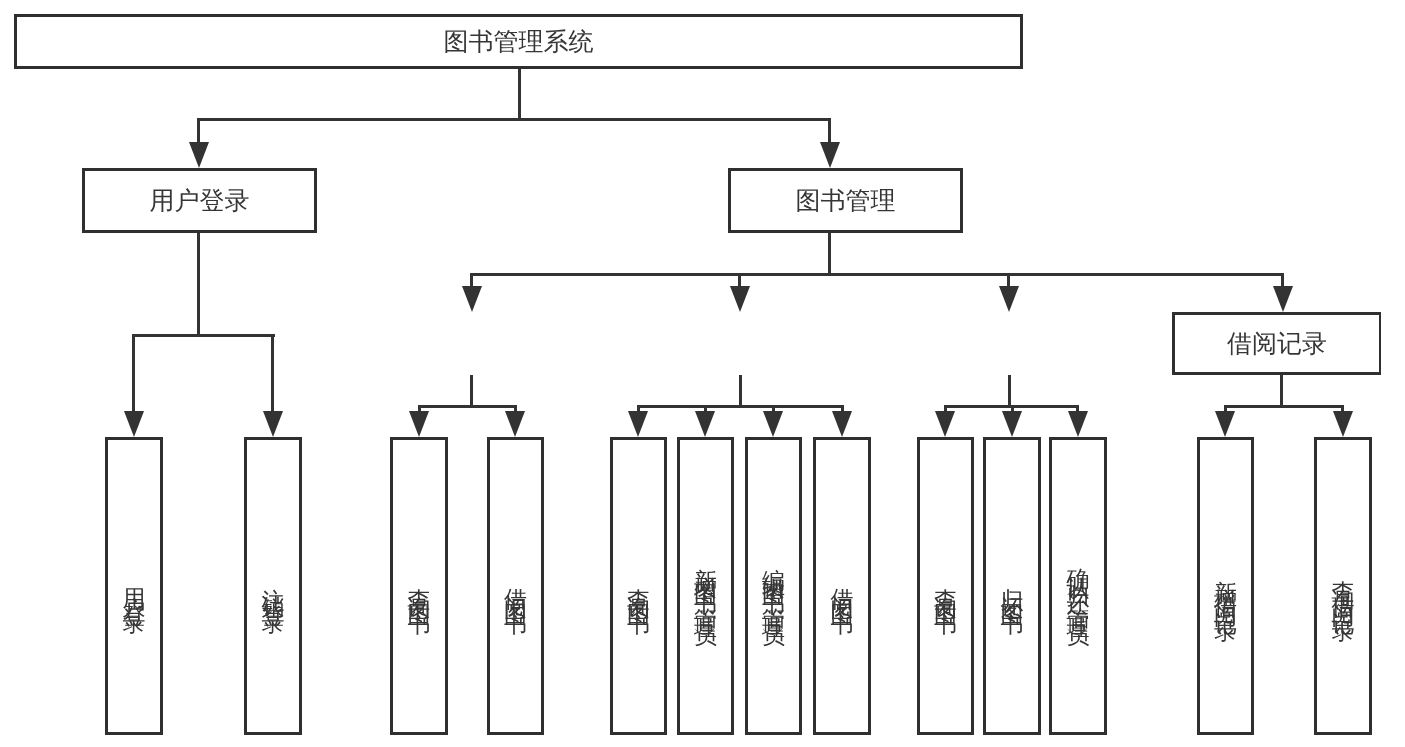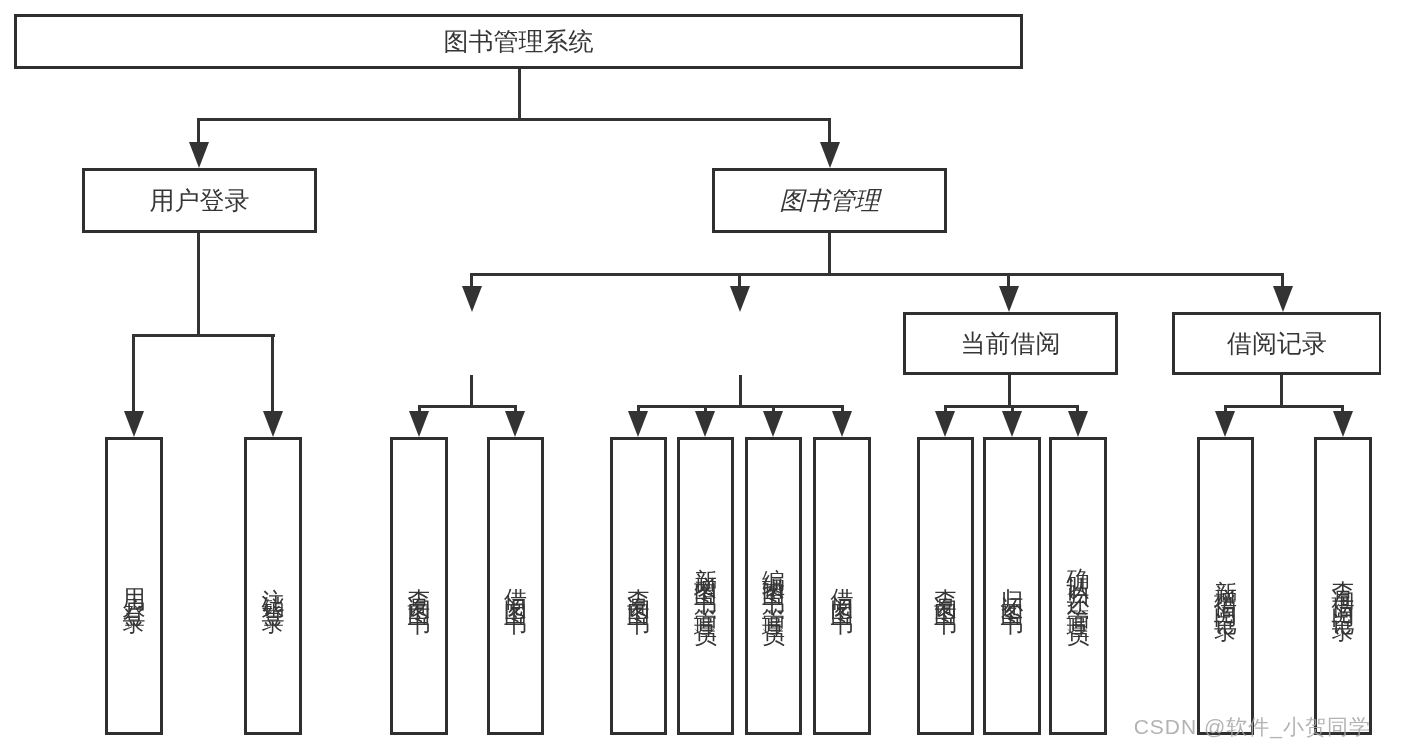--- a/index.html
+++ b/index.html
@@ -37,41 +37,40 @@
   <div class="box" style="left:14px;top:14px;width:1009px;height:55px;">图书管理系统</div>
 
   <div class="vline" style="left:518px;top:69px;height:52px;"></div>
   <div class="hline" style="left:197px;top:118px;width:634px;"></div>
   <div class="vline" style="left:197px;top:118px;height:28px;"></div>
   <div class="arrow" style="left:189px;top:142px;"></div>
   <div class="vline" style="left:828px;top:118px;height:28px;"></div>
   <div class="arrow" style="left:820px;top:142px;"></div>
 
   <div class="box" style="left:82px;top:168px;width:235px;height:65px;">用户登录</div>
-  <div class="box" style="left:712px;top:168px;width:235px;height:65px;font-style:italic;">图书管理</div>
+  <div class="box" style="left:728px;top:168px;width:235px;height:65px;">图书管理</div>
 
   <div class="vline" style="left:197px;top:233px;height:104px;"></div>
   <div class="hline" style="left:132px;top:334px;width:143px;"></div>
   <div class="vline" style="left:132px;top:334px;height:78px;"></div>
   <div class="arrow" style="left:124px;top:411px;"></div>
   <div class="vline" style="left:271px;top:334px;height:78px;"></div>
   <div class="arrow" style="left:263px;top:411px;"></div>
 
   <div class="vline" style="left:828px;top:233px;height:43px;"></div>
   <div class="hline" style="left:470px;top:273px;width:814px;"></div>
   <div class="vline" style="left:470px;top:273px;height:15px;"></div>
   <div class="arrow" style="left:462px;top:286px;"></div>
   <div class="vline" style="left:738px;top:273px;height:15px;"></div>
   <div class="arrow" style="left:730px;top:286px;"></div>
   <div class="vline" style="left:1007px;top:273px;height:15px;"></div>
   <div class="arrow" style="left:999px;top:286px;"></div>
   <div class="vline" style="left:1281px;top:273px;height:15px;"></div>
   <div class="arrow" style="left:1273px;top:286px;"></div>
 
-  <div class="box" style="left:903px;top:312px;width:215px;height:63px;">当前借阅</div>
   <div class="box" style="left:1172px;top:312px;width:210px;height:63px;">借阅记录</div>
 
   <div class="vline" style="left:470px;top:375px;height:33px;"></div>
   <div class="hline" style="left:418px;top:405px;width:99px;"></div>
   <div class="vline" style="left:418px;top:405px;height:8px;"></div>
   <div class="arrow" style="left:409px;top:411px;"></div>
   <div class="vline" style="left:514px;top:405px;height:8px;"></div>
   <div class="arrow" style="left:505px;top:411px;"></div>
 
   <div class="vline" style="left:739px;top:375px;height:33px;"></div>
@@ -112,15 +111,14 @@
   <div class="box vbox" style="left:745px;top:437px;width:57px;height:298px;">编辑图书（管理员）</div>
   <div class="box vbox" style="left:813px;top:437px;width:58px;height:298px;">借阅图书</div>
 
   <div class="box vbox" style="left:917px;top:437px;width:57px;height:298px;">查询图书</div>
   <div class="box vbox" style="left:983px;top:437px;width:58px;height:298px;">归还图书</div>
   <div class="box vbox" style="left:1049px;top:437px;width:58px;height:298px;">确认归还（管理员）</div>
 
   <div class="box vbox" style="left:1197px;top:437px;width:57px;height:298px;">新增借阅记录</div>
   <div class="box vbox" style="left:1314px;top:437px;width:58px;height:298px;">查询借阅记录</div>
 
-  <div class="watermark" style="right:10px;top:713px;">CSDN @软件_小贺同学</div>
 
 </div>
 
 </body></html>

